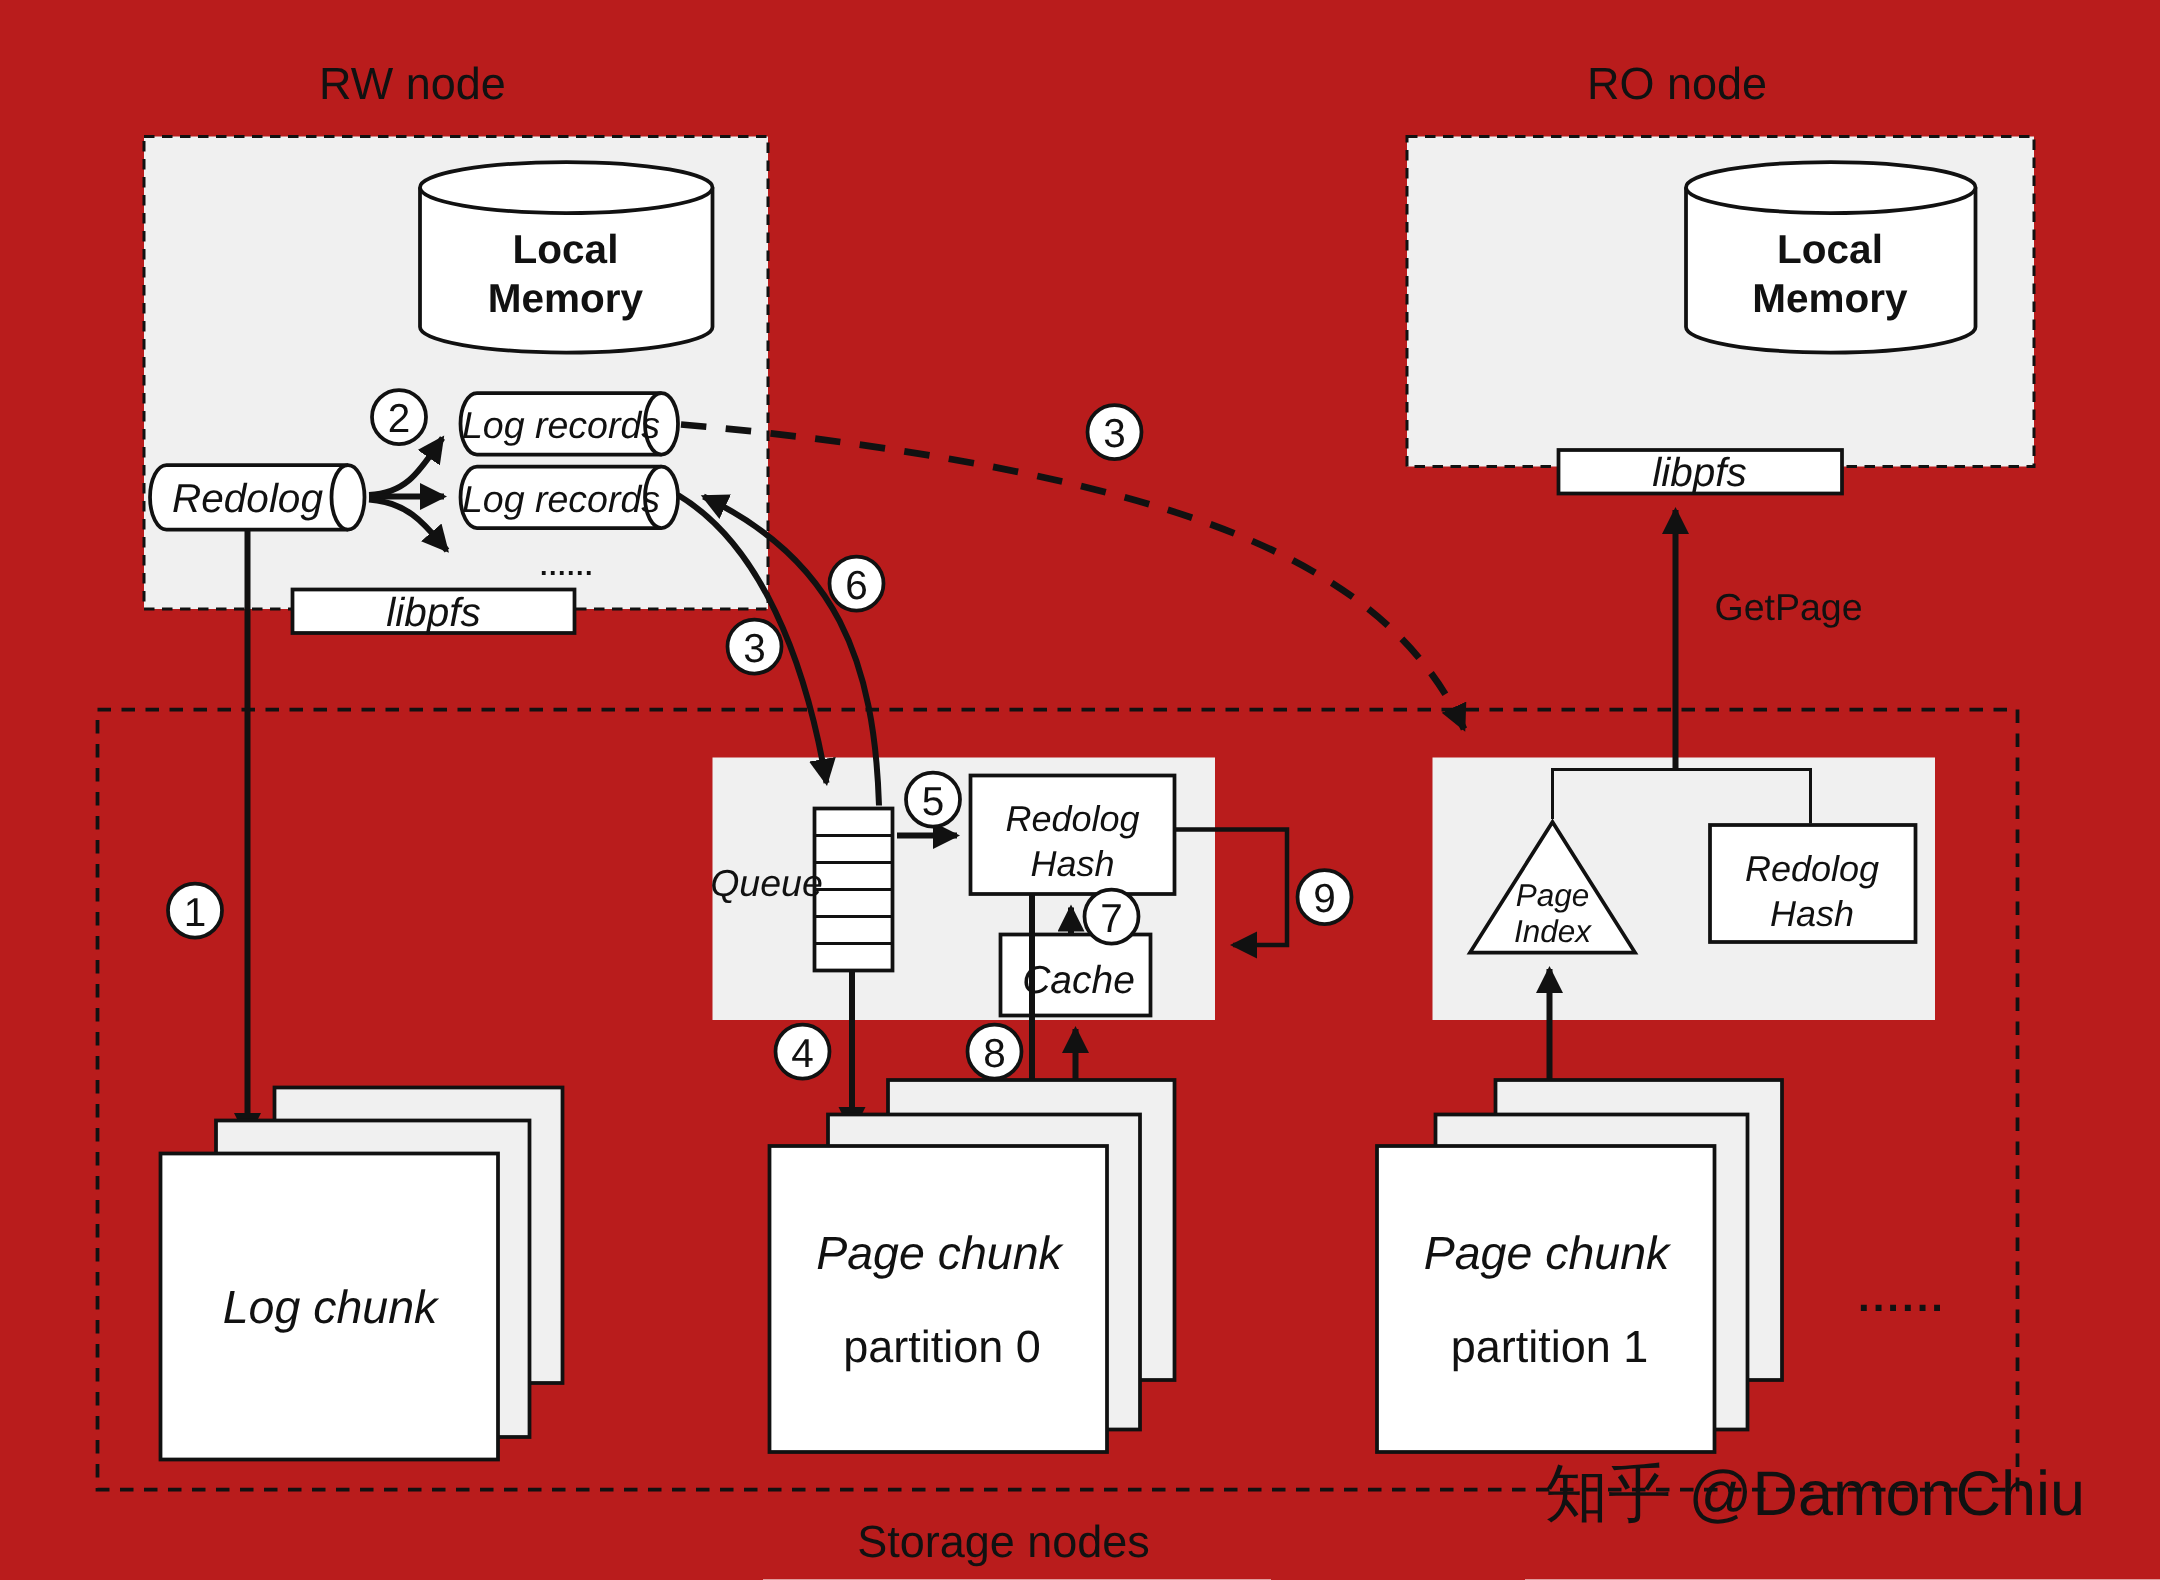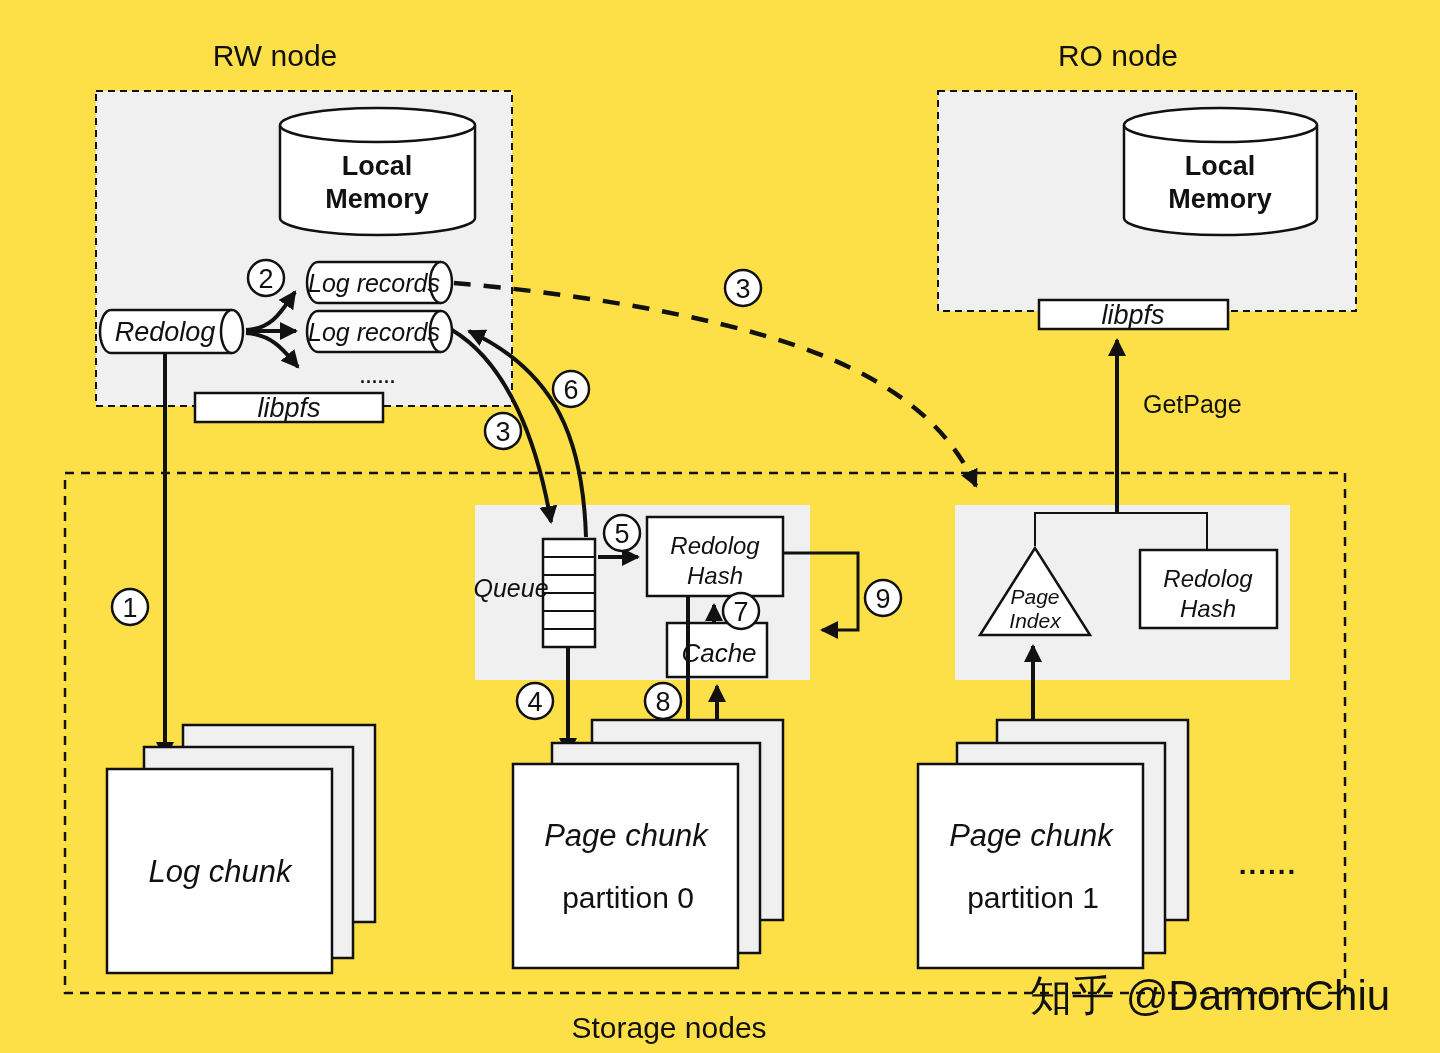--- a/index.html
+++ b/index.html
@@ -1,16 +1,16 @@
 <!DOCTYPE html>
 <html><head>
 <meta charset="utf-8">
 <style>
   html,body{margin:0;padding:0;background:#ffffff;}
-  .stage{position:relative;width:1440px;height:1053px;background:#fde047;overflow:hidden;
+  .stage{position:relative;width:1440px;height:1053px;background:#b91c1c;overflow:hidden;
          font-family:"Liberation Sans", sans-serif;}
   svg{display:block;}
   text{fill:#111;}
   .t-title{font-size:30px;}
   .t-mem{font-size:27px;font-weight:bold;}
   .t-cyl{font-size:27px;font-style:italic;}
   .t-lr{font-size:25px;font-style:italic;}
   .t-libpfs{font-size:27px;font-style:italic;}
   .t-queue{font-size:25px;font-style:italic;}
   .t-hash{font-size:24px;font-style:italic;}

